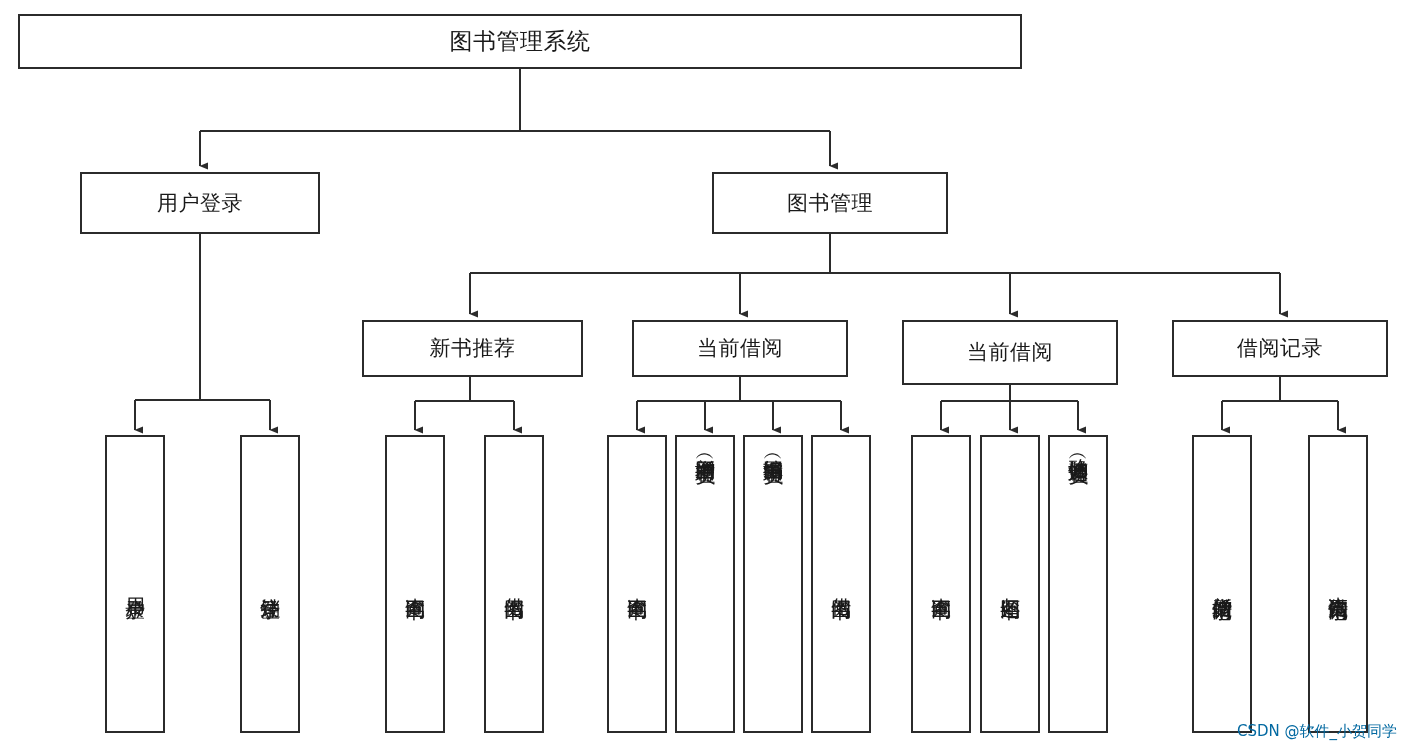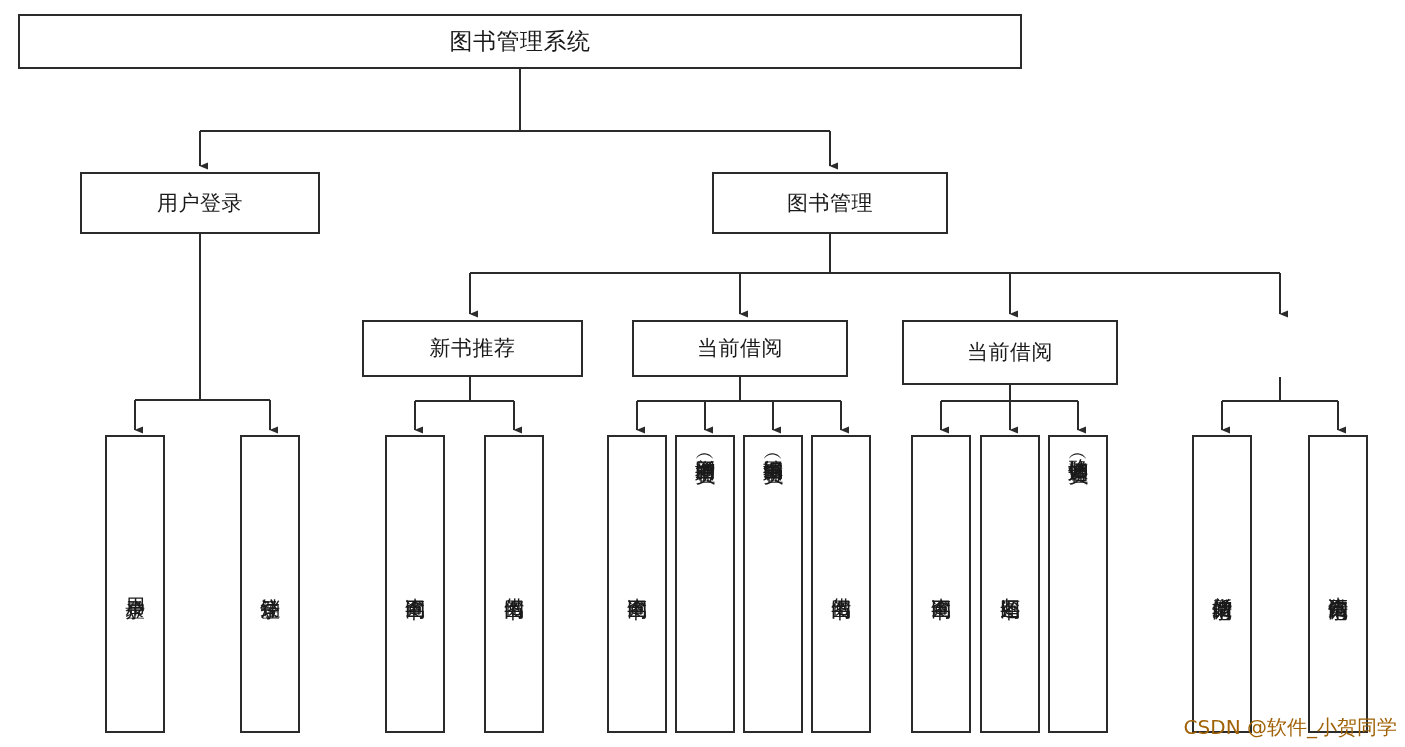--- a/index.html
+++ b/index.html
@@ -60,22 +60,22 @@
     align-items: center;
     padding-top: 0;
   }
   #root-node .node-label {
     font-size: 23px;
   }
   #watermark {
     position: absolute;
     right: 8px;
     bottom: 6px;
-    font-size: 20px;
-    color: #a16207;
+    font-size: 15px;
+    color: #0369a1;
     white-space: nowrap;
     z-index: 5;
     font-family: "DejaVu Sans", "Liberation Sans", sans-serif;
   }
 </style>
 </head>
 <body>
 
 <div id="diagram-root">
 
@@ -144,20 +144,23 @@
 
   <div class="node" style="left:362px; top:320px; width:221px; height:57px;font-family:Liberation Serif, serif;">
     <span class="node-label">新书推荐</span>
   </div>
   <div class="node" style="left:632px; top:320px; width:216px; height:57px;">
     <span class="node-label">当前借阅</span>
   </div>
   <div class="node" style="left:902px; top:320px; width:216px; height:65px;">
     <span class="node-label">当前借阅</span>
   </div>
+  <div class="node" style="left:1172px; top:320px; width:216px; height:57px;">
+    <span class="node-label">借阅记录</span>
+  </div>
 
   <div class="node vertical centered" style="left:105px; top:435px; width:60px; height:298px;">
     <span class="node-label">用户登录</span>
   </div>
   <div class="node vertical centered" style="left:240px; top:435px; width:60px; height:298px;">
     <span class="node-label">注销登录</span>
   </div>
 
   <div class="node vertical centered" style="left:385px; top:435px; width:60px; height:298px;">
     <span class="node-label">查询图书</span>

